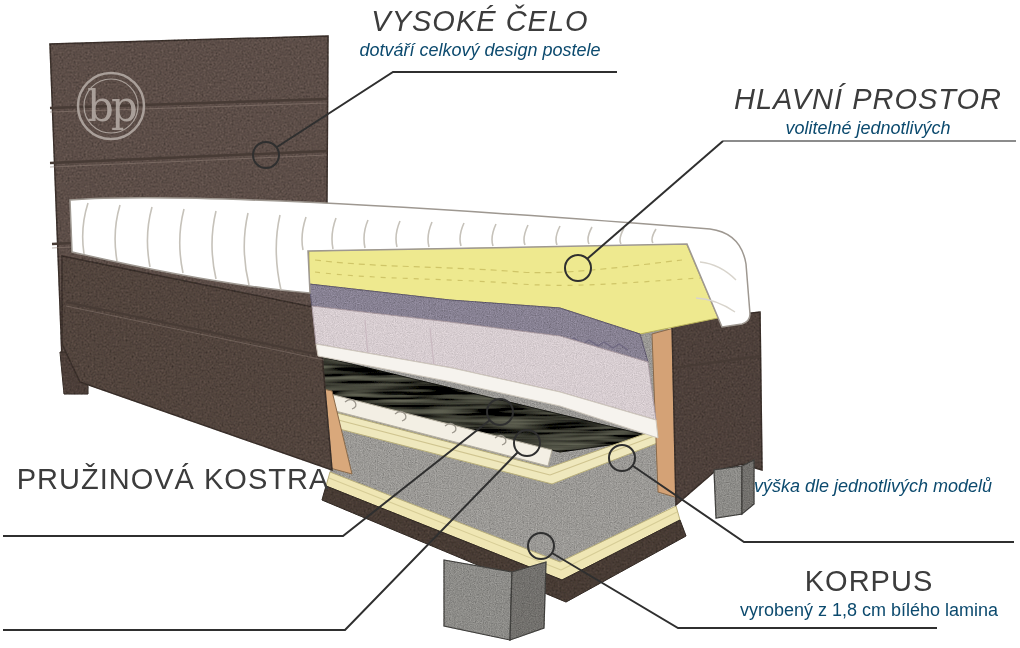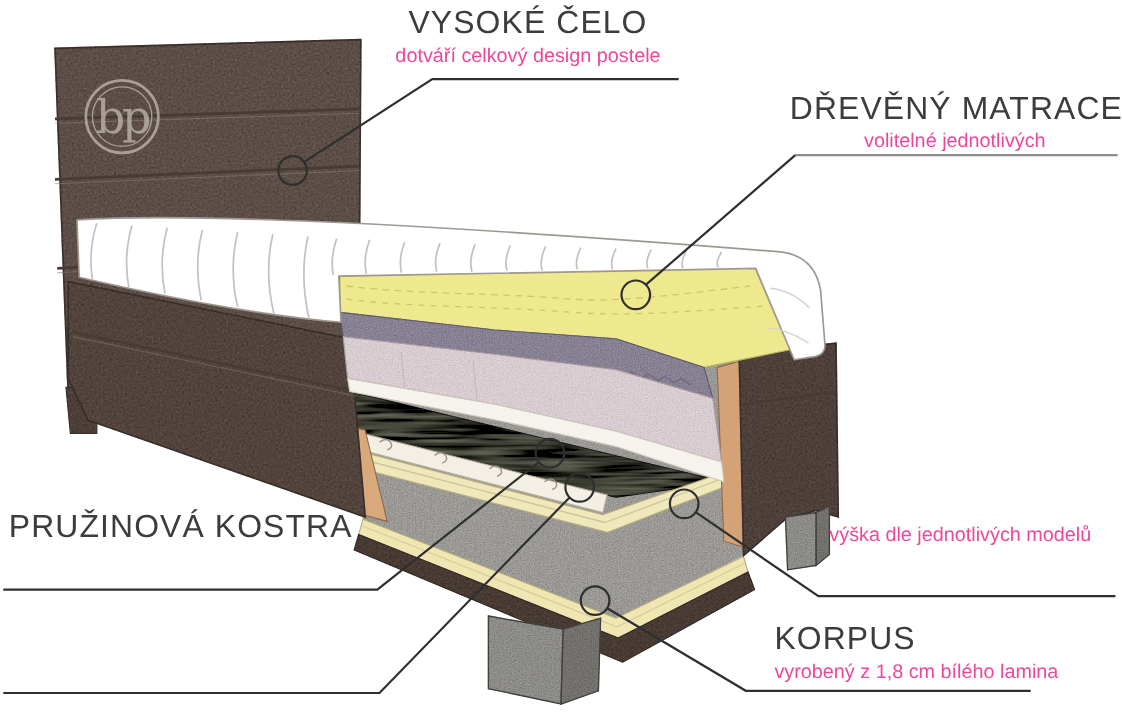--- a/index.html
+++ b/index.html
@@ -1,23 +1,23 @@
 <!DOCTYPE html>
 <html><head>
 <meta charset="utf-8">
 <style>
   html,body{margin:0;padding:0;background:#fff;}
   #stage{position:relative;width:1020px;height:648px;background:#ffffff;overflow:hidden;
          font-family:"Liberation Sans", sans-serif;}
   #art{position:absolute;left:0;top:0;}
   .callout{position:absolute;color:#3c3c3c;}
   .callout .title{font-size:29px;letter-spacing:1px;line-height:1.05;font-weight:400;white-space:nowrap;}
-  .callout .subtitle{font-size:18px;letter-spacing:0;line-height:1.15;margin-top:4px;white-space:nowrap;color:#ec4899;}
-  .center{text-align:center;}
-  .left{text-align:left;}
+  .callout .subtitle{font-size:18px;letter-spacing:0;line-height:1.15;margin-top:4px;white-space:nowrap;color:#0c4a6e;}
+  .center{text-align:center;font-style:italic;}
+  .left{text-align:center;}
 </style>
 </head>
 <body>
 
 <div id="stage">
 
 <svg id="art" width="1020" height="648" viewBox="0 0 1020 648">
   <defs>
     <filter id="f-fabric" x="-5%" y="-5%" width="110%" height="110%">
       <feTurbulence type="fractalNoise" baseFrequency="0.5" numOctaves="3" seed="7" result="n"></feTurbulence>
@@ -137,21 +137,21 @@
     <circle cx="541" cy="546" r="13"></circle>
   </g>
 </svg>
 
   <div class="callout center" style="left:330px;top:6px;width:300px;">
     <div class="title">VYSOKÉ ČELO</div>
     <div class="subtitle">dotváří celkový design postele</div>
   </div>
 
   <div class="callout center" style="left:718px;top:84px;width:300px;">
-    <div class="title">DŘEVĚNÝ MATRACE</div>
+    <div class="title">HLAVNÍ PROSTOR</div>
     <div class="subtitle">volitelné jednotlivých</div>
   </div>
 
   <div class="callout left" style="left:8px;top:464px;width:330px;">
     <div class="title">PRUŽINOVÁ KOSTRA</div>
   </div>
 
 
   <div class="callout center" style="left:728px;top:472px;width:290px;">
     <div class="subtitle">výška dle jednotlivých modelů</div>

